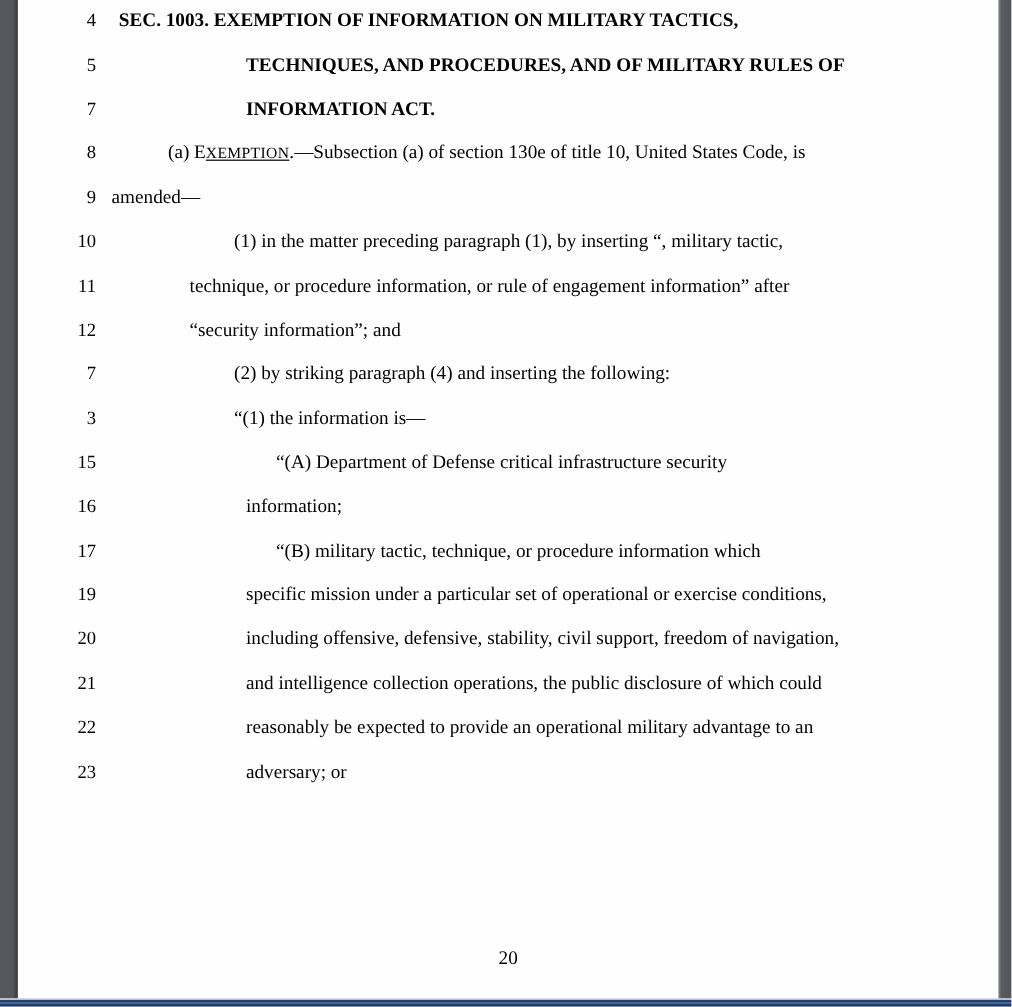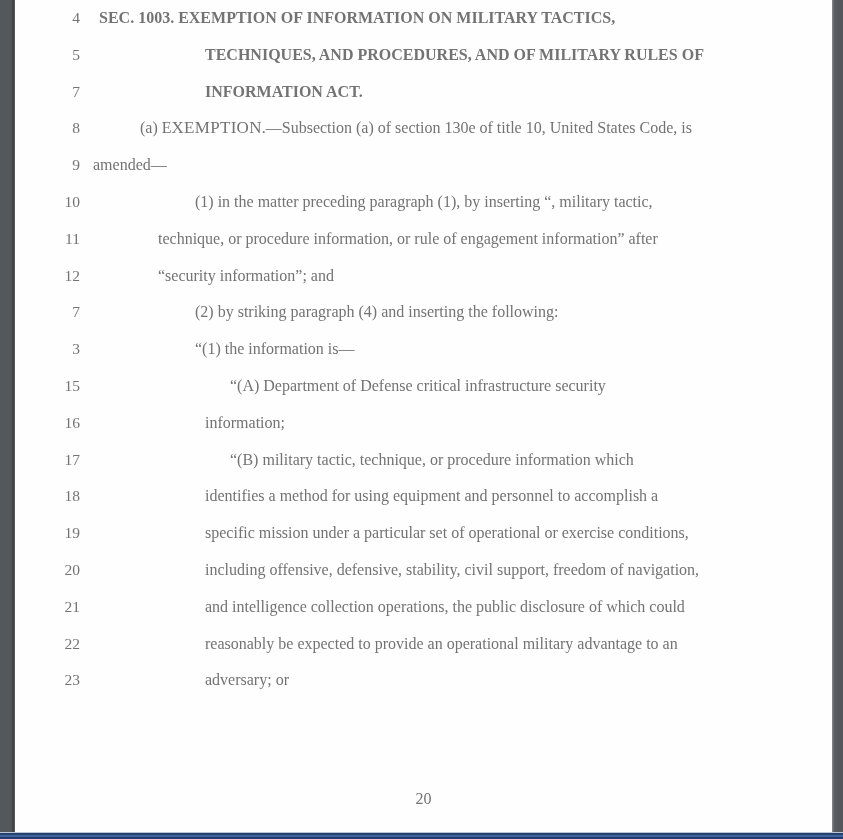--- a/index.html
+++ b/index.html
@@ -37,21 +37,21 @@
       #b9c2d2 0%, #b9c2d2 14%,
       #25406d 14%, #25406d 42%,
       #40649f 42%, #40649f 72%,
       #223c68 72%, #223c68 100%);
   }
   .page {
     position: absolute;
     left: 15px; top: 0;
     width: 817px; height: 832px;
     background: #fefefe;
-    color: #737373;
+    color: #000000;
   }
   .line-list {
     position: absolute;
     left: 0; top: 0;
     width: 100%;
   }
   .line {
     height: 36.8px;
     line-height: 36.8px;
     white-space: nowrap;
@@ -60,21 +60,21 @@
   .num {
     display: inline-block;
     width: 65px;
     text-align: right;
     font-size: 15.5px;
   }
   .text {
     margin-left: 13px;
   }
   .bold { font-weight: bold; }
-  .sc { font-size: 17px; letter-spacing: 0.3px; }
+  .sc { font-size: 13px; letter-spacing: 0.3px; text-decoration: underline; }
   .i-heading-first { padding-left: 6px; }
   .i-heading-cont  { padding-left: 112px; }
   .i-subsec        { padding-left: 47px; }
   .i-body          { padding-left: 0; }
   .i-para          { padding-left: 102px; }
   .i-para-cont     { padding-left: 65px; }
   .i-subpara       { padding-left: 137px; }
   .i-subpara-cont  { padding-left: 112px; }
   .footer {
     position: absolute;
@@ -96,21 +96,20 @@
         <div class="line"><span class="num">8</span><span class="text i-subsec"><span>(a) E</span><span class="sc">XEMPTION</span><span>.—Subsection (a) of section 130e of title 10, United States Code, is</span></span></div>
         <div class="line"><span class="num">9</span><span class="text i-body"><span>amended—</span></span></div>
         <div class="line"><span class="num">10</span><span class="text i-para"><span>(1) in the matter preceding paragraph (1), by inserting “, military tactic,</span></span></div>
         <div class="line"><span class="num">11</span><span class="text i-para-cont"><span>technique, or procedure information, or rule of engagement information” after</span></span></div>
         <div class="line"><span class="num">12</span><span class="text i-para-cont"><span>“security information”; and</span></span></div>
         <div class="line"><span class="num">7</span><span class="text i-para"><span>(2) by striking paragraph (4) and inserting the following:</span></span></div>
         <div class="line"><span class="num">3</span><span class="text i-para"><span>“(1) the information is—</span></span></div>
         <div class="line"><span class="num">15</span><span class="text i-subpara"><span>“(A) Department of Defense critical infrastructure security</span></span></div>
         <div class="line"><span class="num">16</span><span class="text i-subpara-cont"><span>information;</span></span></div>
         <div class="line"><span class="num">17</span><span class="text i-subpara"><span>“(B) military tactic, technique, or procedure information which</span></span></div>
-        <div class="line"><span class="num">18</span><span class="text i-subpara-cont"><span>identifies a method for using equipment and personnel to accomplish a</span></span></div>
         <div class="line"><span class="num">19</span><span class="text i-subpara-cont"><span>specific mission under a particular set of operational or exercise conditions,</span></span></div>
         <div class="line"><span class="num">20</span><span class="text i-subpara-cont"><span>including offensive, defensive, stability, civil support, freedom of navigation,</span></span></div>
         <div class="line"><span class="num">21</span><span class="text i-subpara-cont"><span>and intelligence collection operations, the public disclosure of which could</span></span></div>
         <div class="line"><span class="num">22</span><span class="text i-subpara-cont"><span>reasonably be expected to provide an operational military advantage to an</span></span></div>
         <div class="line"><span class="num">23</span><span class="text i-subpara-cont"><span>adversary; or</span></span></div>
       </div>
     <div class="footer">20</div>
   </div>
   <div class="edge-left"></div>
   <div class="edge-right"></div>

